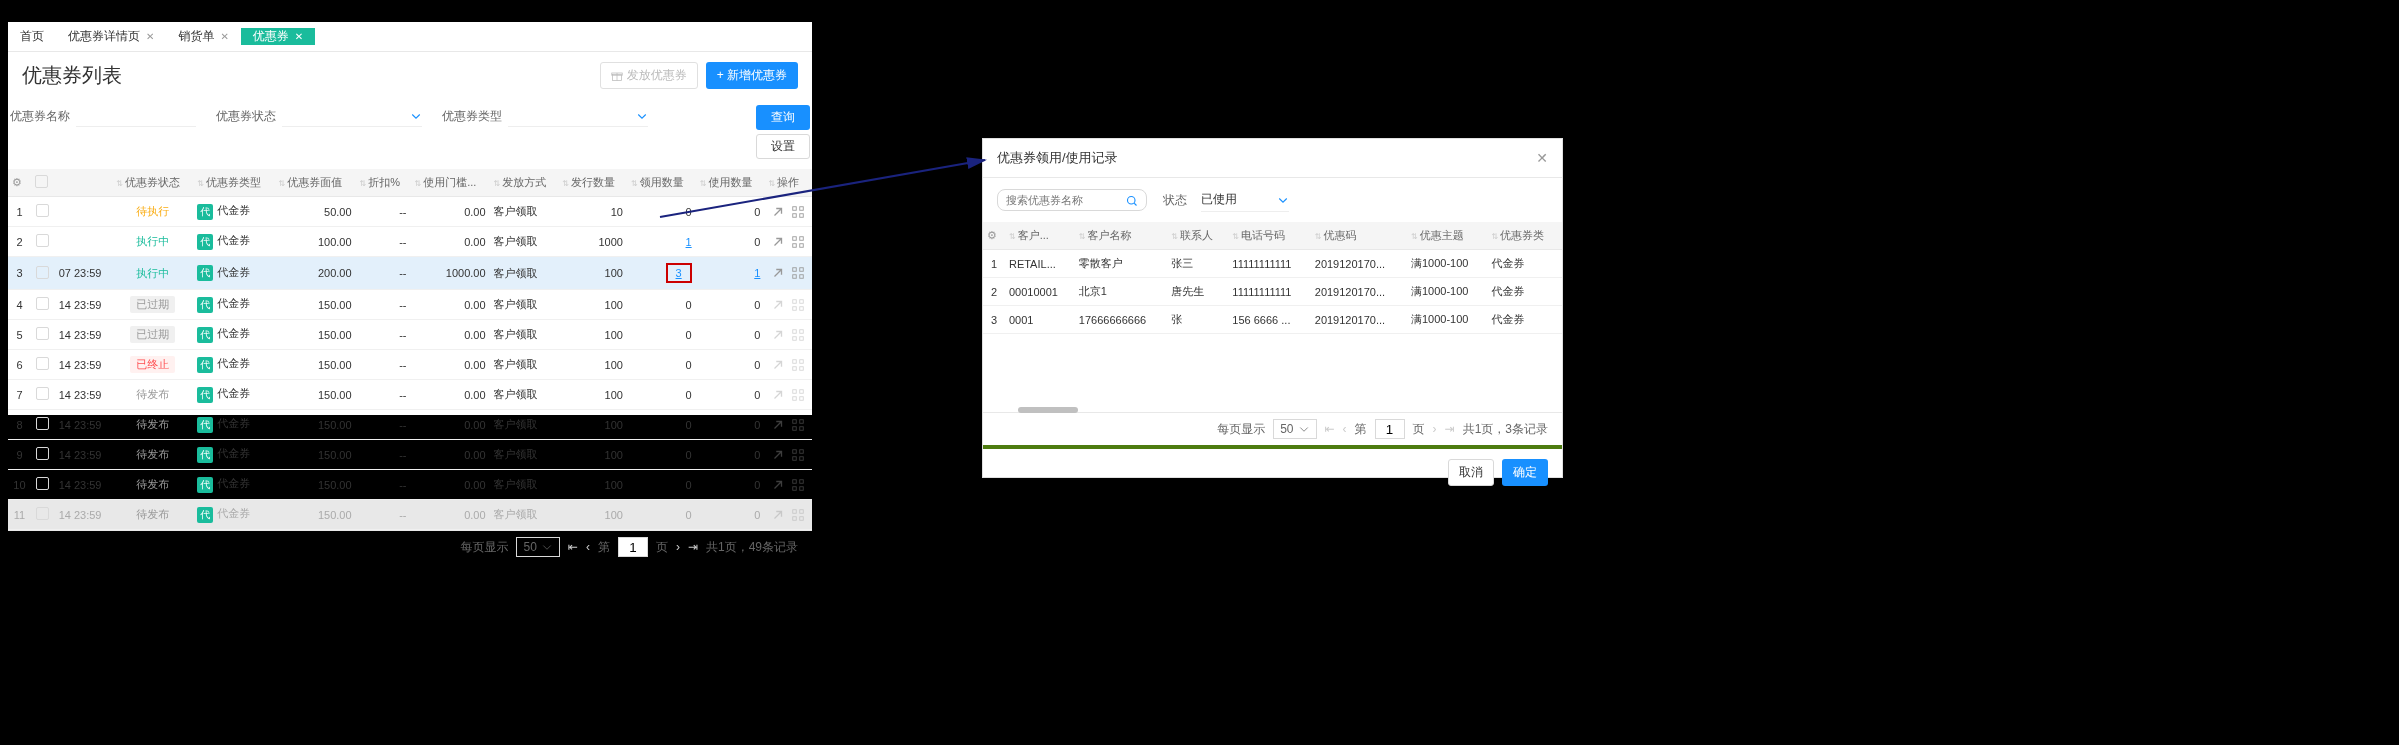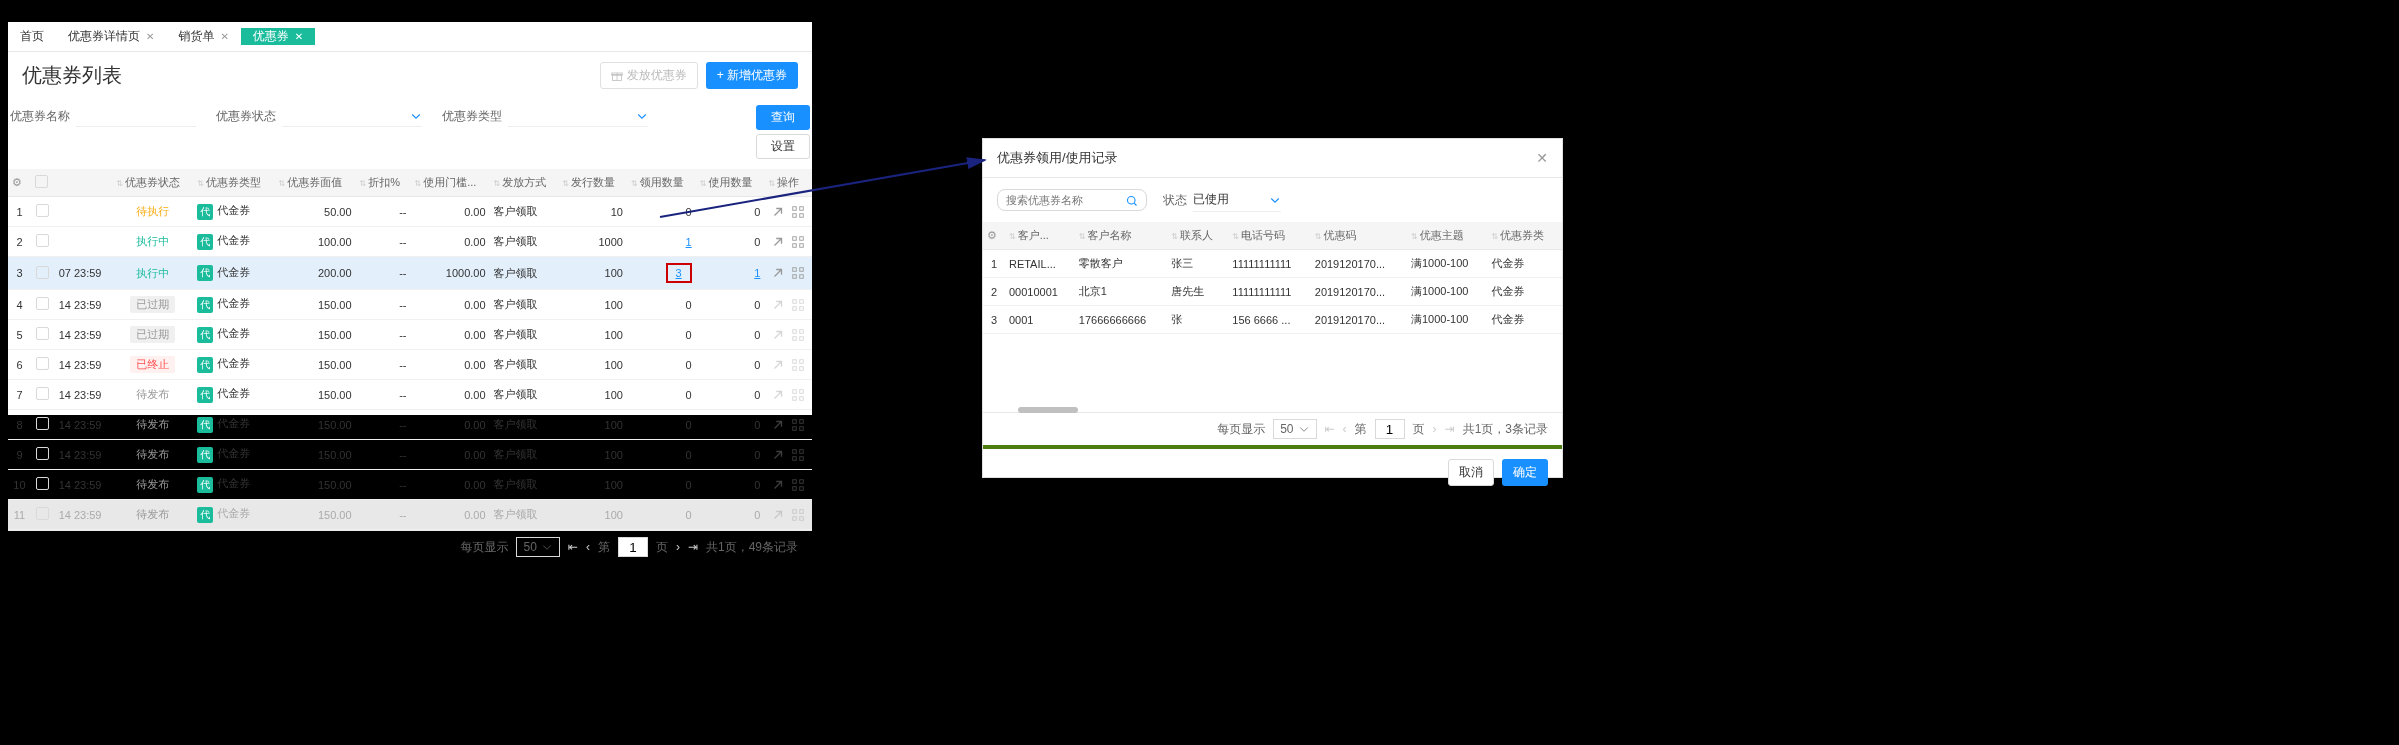--- a/index.html
+++ b/index.html
@@ -66,21 +66,21 @@
     .page-input { width: 30px; border: 1px solid #d9d9d9; text-align: center; height: 20px; }
     
     
     .modal-header { display: flex; justify-content: space-between; align-items: center; padding: 10px 14px; border-bottom: 1px solid #e8e8e8; }
     .modal-title { font-size: 13px; }
     .modal-close { color: #999; cursor: pointer; font-size: 14px; }
     .modal-filters { display: flex; gap: 16px; padding: 10px 14px; align-items: center; }
     .search-box { border: 1px solid #d9d9d9; border-radius: 8px; display: flex; align-items: center; padding: 3px 8px; width: 150px; }
     .search-box input { border: none; outline: none; width: 100%; font-size: 11px; }
     .search-icon { color: #1890ff; }
-    .select-box { border: none; border-bottom: 1px solid #eee; display: flex; align-items: center; gap: 40px; padding: 3px 0; }
+    .select-box { border: none; border-bottom: 1px solid #eee; display: flex; align-items: center; gap: 40px; padding: 3px 0; margin-left: 8px; }
     .modal-body { height: 190px; overflow: hidden; }
     .modal-footer { display: flex; justify-content: flex-end; gap: 8px; padding: 10px 14px; border-top: 4px solid #4d7c0f; }
     
     .scroll-indicator { position: absolute; bottom: 64px; left: 35px; width: 60px; height: 6px; background: #c0c0c0; border-radius: 3px; }
     
     
     .arrow-line { position: absolute; pointer-events: none; }
     
     svg.icon { width: 12px; height: 12px; vertical-align: middle; }
   </style>

